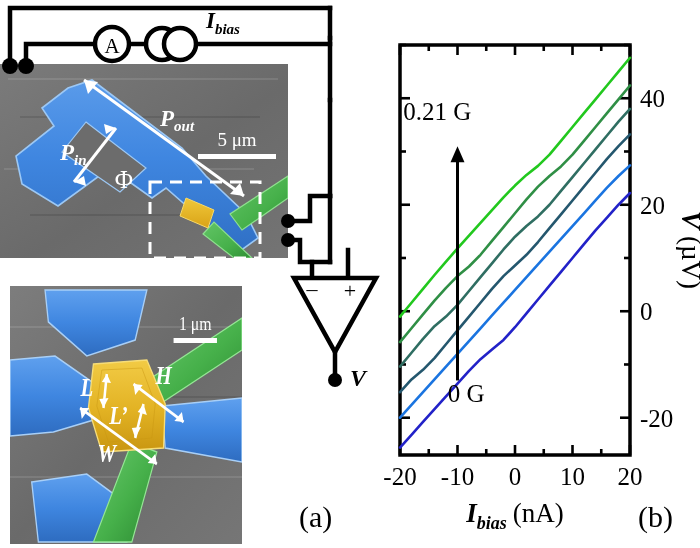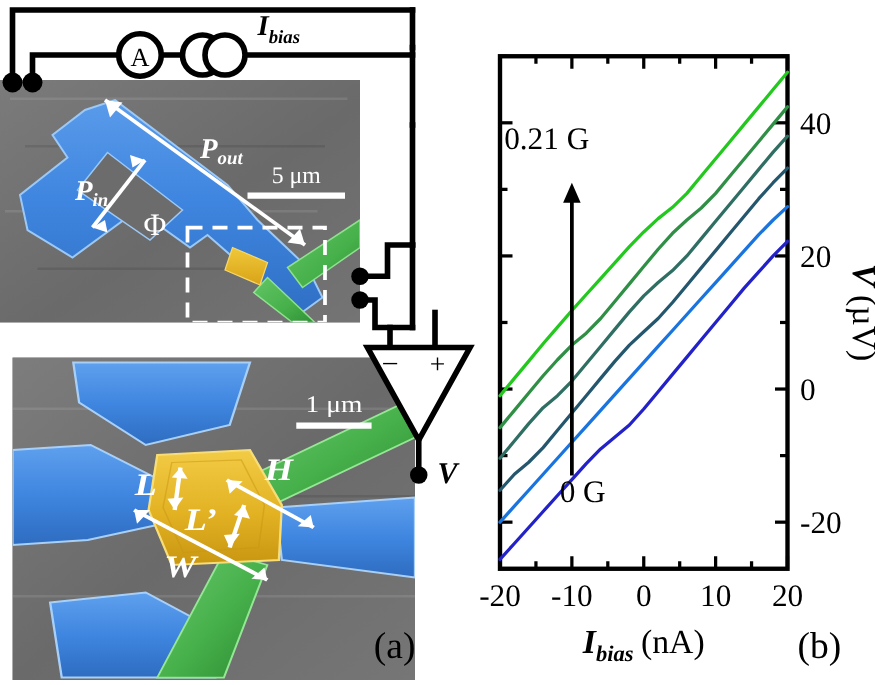--- a/index.html
+++ b/index.html
@@ -29,21 +29,21 @@
   #label-a { left: 299px; top: 500px; }
   #label-b { left: 638px; top: 500px; }
 
   
   .sem-wrap {
     position: absolute;
     overflow: hidden;
     background: #6e6e6e;
   }
   #sem-top  { left: 0px;  top: 64px;  width: 288px; height: 194px; }
-  #sem-bot  { left: 10px; top: 286px; width: 322px; height: 258px; }
+  #sem-bot  { left: 10px; top: 286px; width: 232px; height: 258px; }
 
   .sem-svg { display: block; width: 100%; height: 100%; }
 
   .sem-text {
     font-family: "Liberation Serif", serif;
     fill: #ffffff;
     font-style: italic;
     font-weight: bold;
     paint-order: stroke;
   }

